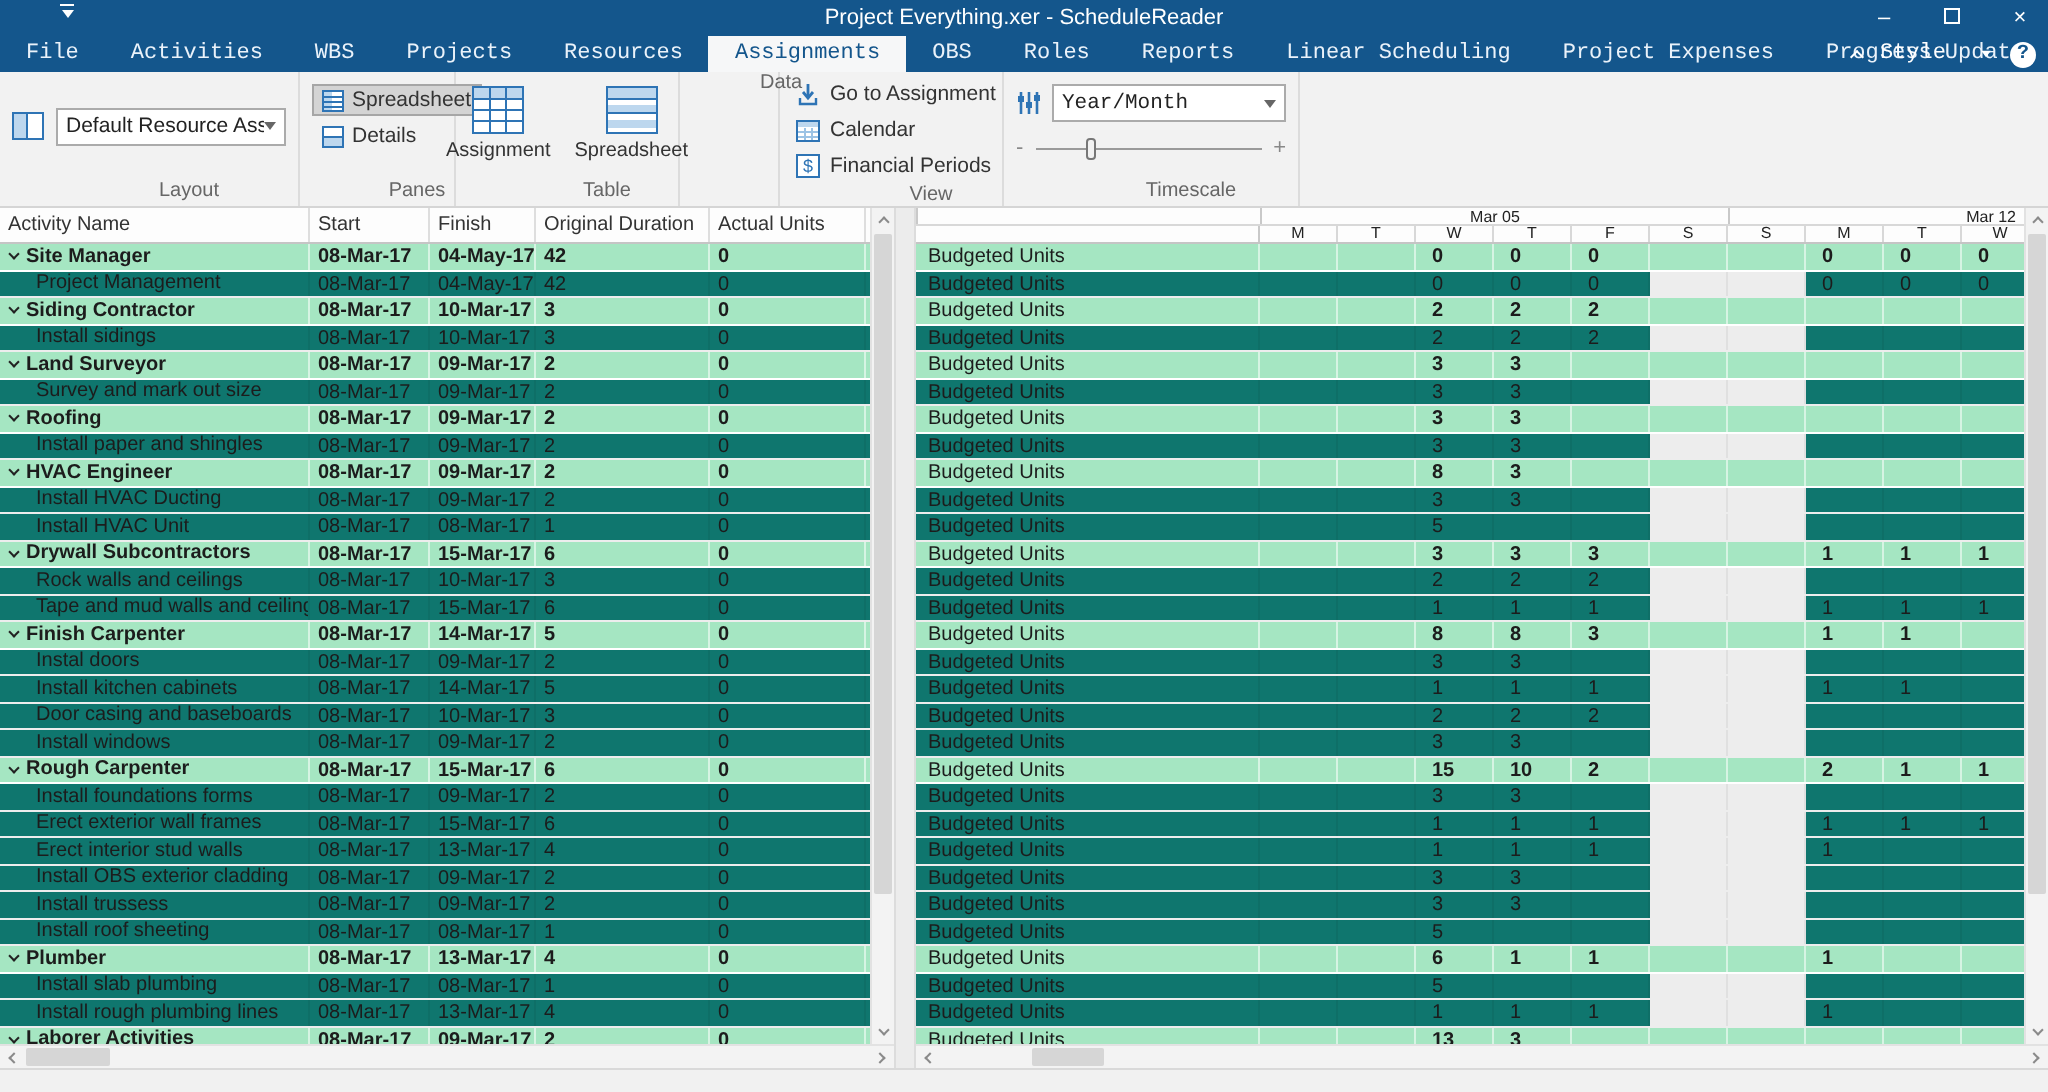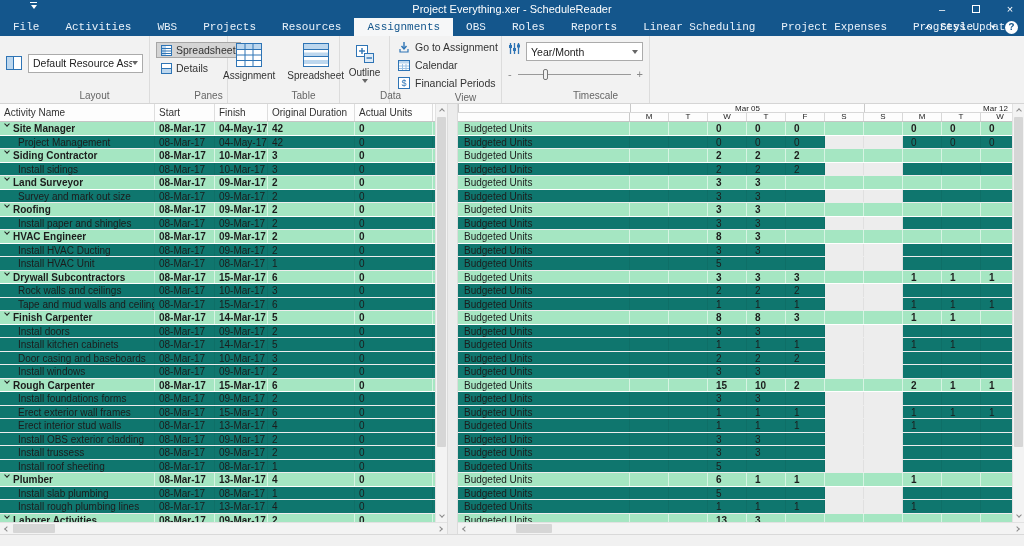--- a/index.html
+++ b/index.html
@@ -59,21 +59,21 @@
   .left-pane { width:447px; }
   .splitter { width:11px; background:#ececec; border-left:1px solid #dcdcdc; border-right:1px solid #dcdcdc; }
   .right-pane { flex:1; }
   .lheader { display:grid; grid-template-columns:155px 60px 53px 87px 78px; height:18px; border-bottom:1px solid #c5c5c5; background:#fdfdfd; width:435px; }
   .lheader .hcell { font-size:10px; color:#333; line-height:17px; padding-left:4px; border-right:1px solid #dedede; overflow:hidden; white-space:nowrap; cursor:pointer; }
   .lrows { width:435px; height:400px; overflow:hidden; }
   .lrow { display:grid; grid-template-columns:155px 60px 53px 87px 78px; height:13.5px; font-size:10px; line-height:13px; color:#1c1c1c; border-bottom:1px solid #ededed; cursor:default; }
   .lrow > div { padding-left:4px; border-right:1px solid rgba(0,0,0,0.055); overflow:hidden; white-space:nowrap; }
   .lrow.group { background:var(--group-row-green); font-weight:bold; border-bottom:1px solid #fff; }
   .lrow.group > div { border-right:1px solid rgba(255,255,255,0.55); }
-  .lrow .namecell { display:flex; }
+  .lrow .namecell { display:flex; align-items:center; }
   .lrow.child .namecell { padding-left:18px; }
   .gchev { display:inline-block; width:4px; height:4px; border-right:1.3px solid #222; border-bottom:1.3px solid #222; transform:rotate(45deg); margin:0 4px 2px 1px; flex:0 0 auto; }
   
   .rweeks { display:grid; grid-template-columns:172px 234px 1fr; height:9px; border-bottom:1px solid #d8d8d8; font-size:8px; color:#222; background:#fdfdfd; }
   .rweeks .wk { border-left:1px solid #c9c9c9; line-height:9px; overflow:hidden; cursor:pointer; }
   .rweeks .wk.c { text-align:center; }
   .rweeks .wk.r { text-align:right; padding-right:16px; }
   .rdays { display:grid; grid-template-columns:172px repeat(10, 39px); height:9px; border-bottom:1px solid #c5c5c5; font-size:8px; color:#222; background:#fdfdfd; }
   .rdays .dcell { text-align:center; line-height:8px; border-right:1px solid #d8d8d8; cursor:pointer; }
   .rdays .dcell:first-child { border-right:1px solid #c9c9c9; }
@@ -213,35 +213,20 @@
               <line x1="1" y1="6.5" x2="25" y2="6.5" stroke="#2E74B5"></line>
               <line x1="1" y1="13.5" x2="25" y2="13.5" stroke="#2E74B5"></line>
             </svg>
           <span>Spreadsheet</span>
         </div>
       </div>
       <div class="glabel">Table</div>
     </div>
 
     <div class="rgroup" style="width:50px;">
-      <div class="gbody" style="justify-content:center;">
-        <div class="big-btn">
-          <svg class="icon" width="20" height="20" viewBox="0 0 20 20">
-              <rect x="1.5" y="1.5" width="11" height="11" fill="#fff" stroke="#2E74B5"></rect>
-              <line x1="4" y1="7" x2="10" y2="7" stroke="#2E74B5" stroke-width="1.4"></line>
-              <line x1="7" y1="4" x2="7" y2="10" stroke="#2E74B5" stroke-width="1.4"></line>
-              <rect x="9.5" y="9.5" width="9" height="9" fill="#DEEBF7" stroke="#2E74B5"></rect>
-              <line x1="11.5" y1="14" x2="17" y2="14" stroke="#2E74B5" stroke-width="1.4"></line>
-            </svg>
-          <span style="display:flex; flex-direction:column; align-items:center; gap:1px;">
-              <span>Outline</span>
-              <span class="tri-down" style="border-top-color:#666;"></span>
-            </span>
-        </div>
-      </div>
       <div class="glabel">Data</div>
     </div>
 
     <div class="rgroup" style="width:112px;">
       <div class="gbody" style="flex-direction:column; align-items:flex-start; justify-content:flex-start; padding-top:4px; gap:4px;">
         <div class="view-row">
           <svg class="icon" width="12" height="12" viewBox="0 0 12 12">
               <path d="M2 8 L2 11 L10 11 L10 8" fill="none" stroke="#2E74B5" stroke-width="1.2"></path>
               <line x1="6" y1="1" x2="6" y2="7" stroke="#2E74B5" stroke-width="1.4"></line>
               <path d="M3.5 5 L6 8 L8.5 5" fill="none" stroke="#2E74B5" stroke-width="1.4"></path>
@@ -265,21 +250,21 @@
               <text x="6" y="9" font-size="9" fill="#2E74B5" text-anchor="middle" font-family="Liberation Sans, sans-serif">$</text>
             </svg>
           <span>Financial Periods</span>
         </div>
       </div>
       <div class="glabel">View</div>
     </div>
 
     <div class="rgroup" style="width:148px;">
       <div class="gbody" style="flex-direction:column; align-items:flex-start; justify-content:flex-start; padding-top:6px;">
-        <div style="display:flex; align-items:flex-start; gap:5px; width:100%;">
+        <div style="display:flex; align-items:center; gap:5px; width:100%;font-family:Liberation Mono, monospace;">
           <svg class="icon" width="13" height="13" viewBox="0 0 13 13">
               <line x1="2.5" y1="1" x2="2.5" y2="12" stroke="#2E74B5" stroke-width="1.3"></line>
               <line x1="6.5" y1="1" x2="6.5" y2="12" stroke="#2E74B5" stroke-width="1.3"></line>
               <line x1="10.5" y1="1" x2="10.5" y2="12" stroke="#2E74B5" stroke-width="1.3"></line>
               <rect x="1" y="3" width="3" height="3" fill="#2E74B5"></rect>
               <rect x="5" y="6" width="3" height="3" fill="#2E74B5"></rect>
               <rect x="9" y="2.5" width="3" height="3" fill="#2E74B5"></rect>
             </svg>
           <div class="dd" style="flex:1;">
             <span class="dd-val">Year/Month</span>

